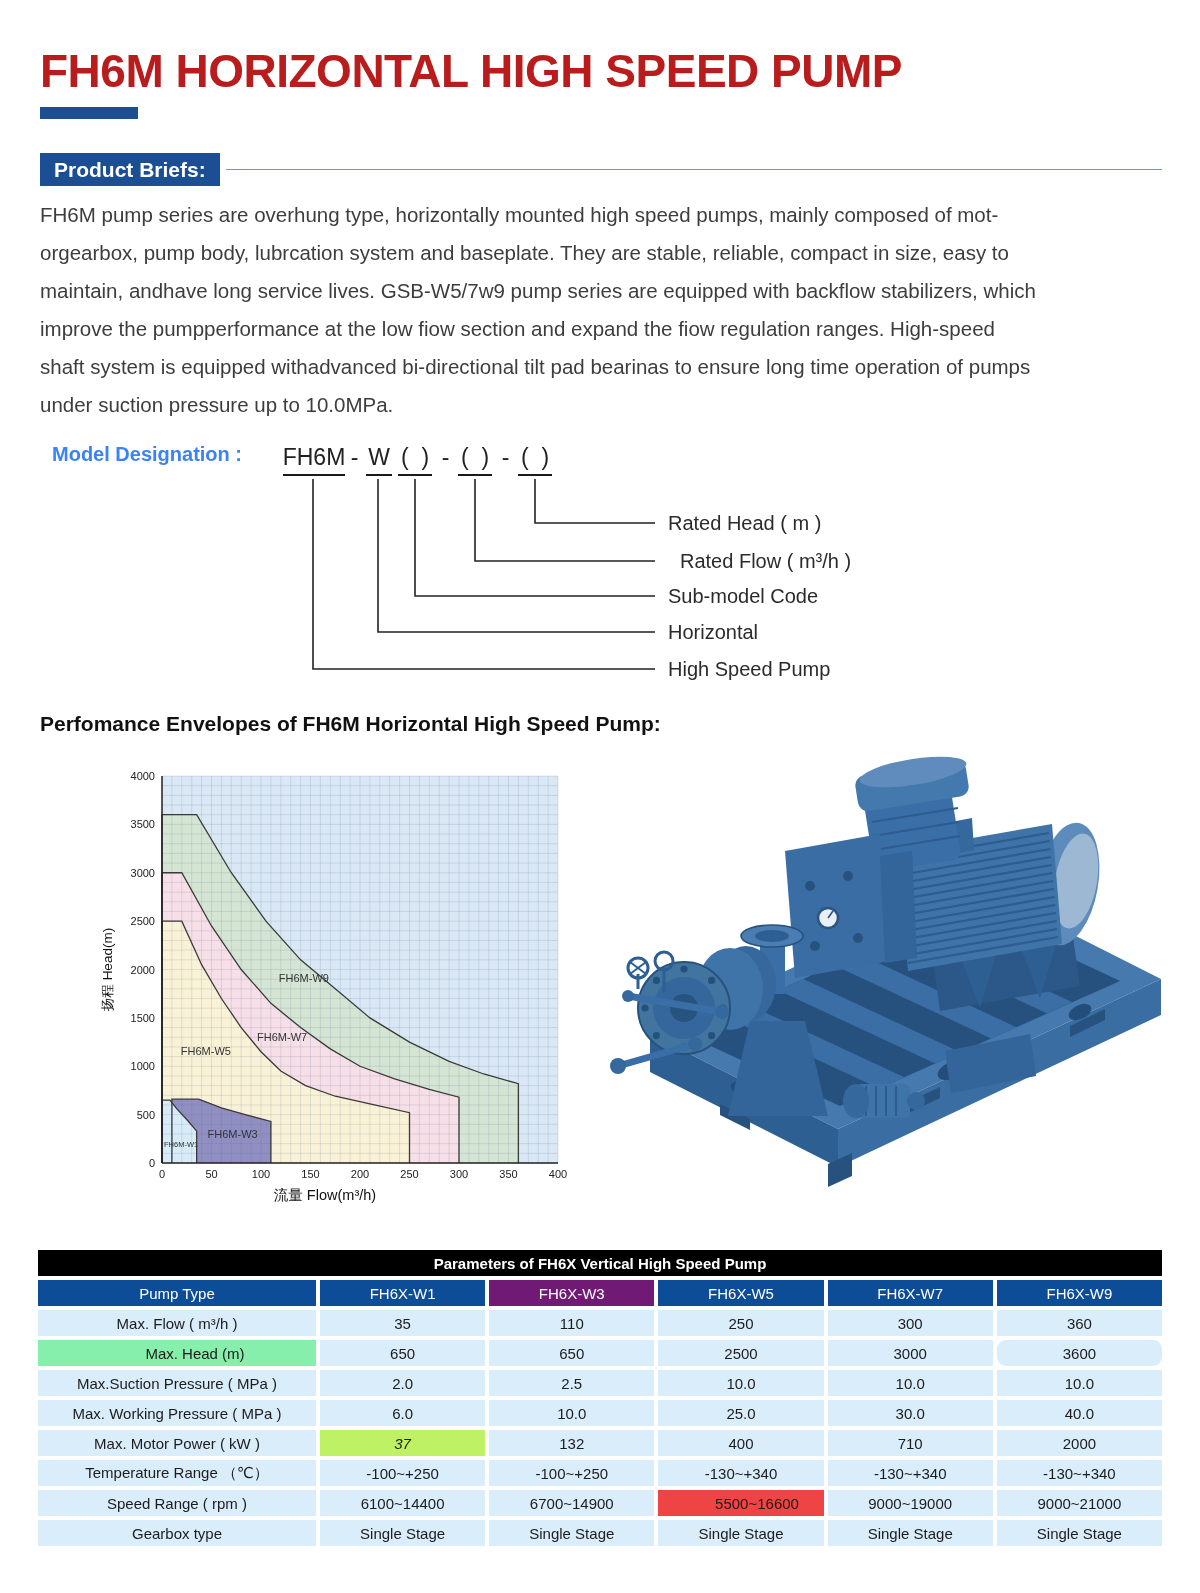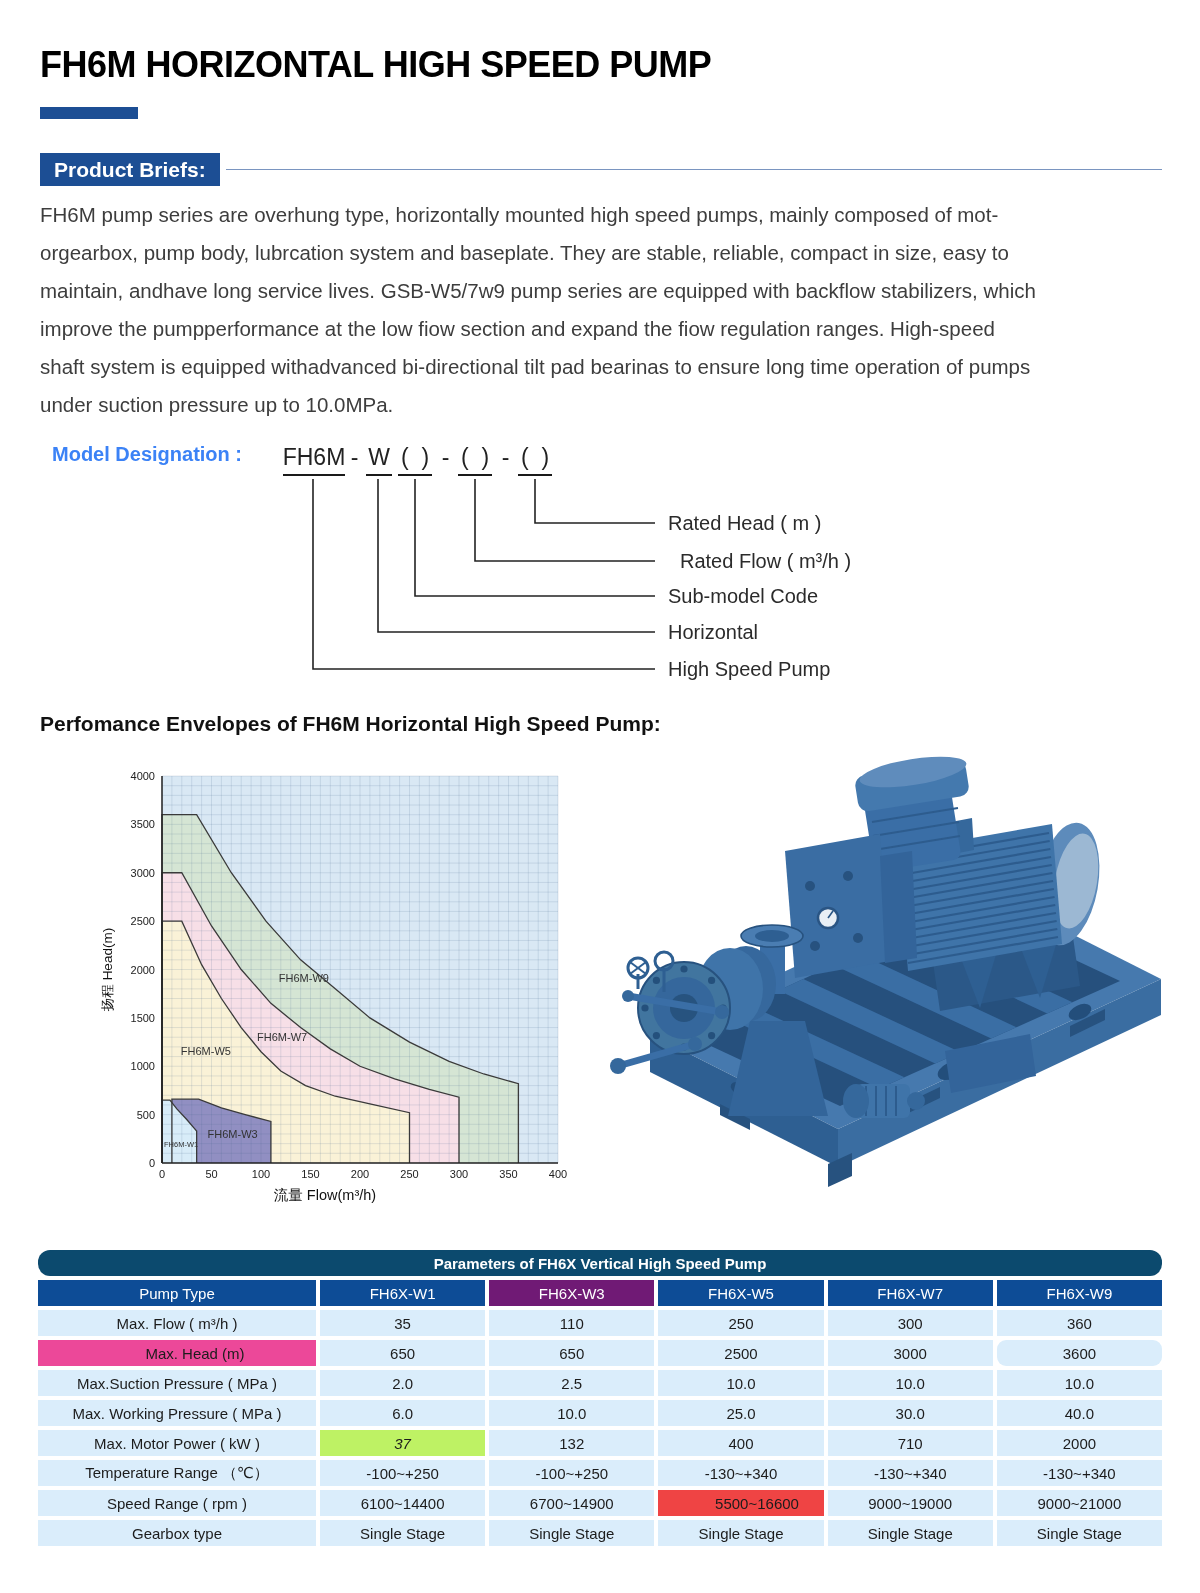--- a/index.html
+++ b/index.html
@@ -1,22 +1,22 @@
 <!DOCTYPE html>
 <html><head>
 <meta charset="utf-8">
 <style>
   html,body{margin:0;padding:0;background:#ffffff;}
   body{font-family:"Liberation Sans","DejaVu Sans",sans-serif;color:#1a1a1a;}
   #page{position:relative;width:1200px;height:1593px;background:#fff;overflow:hidden;}
   .abs{position:absolute;}
 
   
-  #page-title{left:40px;top:44px;width:1120px;font-size:36px;font-weight:800;
-    letter-spacing:-0.5px;color:#000000;}
+  #page-title{left:40px;top:44px;width:1120px;font-size:46px;font-weight:800;
+    letter-spacing:-0.5px;color:#b91c1c;}
   #title-bar{left:40px;top:107px;width:98px;height:12px;background:#1c4e94;}
 
   
   #briefs-box{left:40px;top:153px;height:33px;padding:0 14px;background:#1c4e94;
     color:#fff;font-size:21px;font-weight:700;display:flex;align-items:center;}
   #briefs-rule{left:226px;top:169px;width:936px;height:0;border-top:1px solid #7a95c0;}
   #briefs-text{left:40px;top:196px;width:1125px;font-size:20.5px;line-height:38px;
     color:#3d3d3d;white-space:pre-line;}
 
   
@@ -339,35 +339,35 @@
         <line x1="286" y1="330" x2="286" y2="360"></line>
           <line x1="296" y1="330" x2="296" y2="360"></line>
       </g>
       <ellipse cx="256" cy="345" rx="13" ry="17" fill="#35689c"></ellipse>
       <circle cx="316" cy="345" r="9" fill="#35689c"></circle>
       <polygon points="345,295 430,278 436,320 351,337" fill="#33649a"></polygon>
     </g>
   </svg>
 
   <div class="abs" id="param-table">
-    <div id="table-title" style="background: #0c4a6e; border-radius: 12px;">Parameters of FH6X Vertical High Speed Pump</div>
+    <div id="table-title" style="background: #000000;">Parameters of FH6X Vertical High Speed Pump</div>
     <div id="table-grid">
         <div class="t-cell t-head" style="background: rgb(13, 76, 150);">Pump Type</div>
         <div class="t-cell t-head" style="background: rgb(13, 76, 150);">FH6X-W1</div>
         <div class="t-cell t-head" style="background: #701a75;">FH6X-W3</div>
         <div class="t-cell t-head" style="background: rgb(13, 76, 150);">FH6X-W5</div>
         <div class="t-cell t-head" style="background: rgb(13, 76, 150);">FH6X-W7</div>
         <div class="t-cell t-head" style="background: rgb(13, 76, 150);">FH6X-W9</div>
         <div class="t-cell t-data" style="background: rgb(218, 237, 251);">Max. Flow ( m³/h )</div>
         <div class="t-cell t-data" style="background: rgb(218, 237, 251);">35</div>
         <div class="t-cell t-data" style="background: rgb(218, 237, 251);">110</div>
         <div class="t-cell t-data" style="background: rgb(218, 237, 251);">250</div>
         <div class="t-cell t-data" style="background: rgb(218, 237, 251);">300</div>
         <div class="t-cell t-data" style="background: rgb(218, 237, 251);">360</div>
-        <div class="t-cell t-data" style="background: #ec4899; padding-left: 36px;">Max. Head (m)</div>
+        <div class="t-cell t-data" style="background: #86efac; padding-left: 36px;">Max. Head (m)</div>
         <div class="t-cell t-data" style="background: rgb(218, 237, 251);">650</div>
         <div class="t-cell t-data" style="background: rgb(218, 237, 251);">650</div>
         <div class="t-cell t-data" style="background: rgb(218, 237, 251);">2500</div>
         <div class="t-cell t-data" style="background: rgb(218, 237, 251);">3000</div>
         <div class="t-cell t-data" style="background: rgb(218, 237, 251); border-radius: 9px;">3600</div>
         <div class="t-cell t-data" style="background: rgb(218, 237, 251);">Max.Suction Pressure ( MPa )</div>
         <div class="t-cell t-data" style="background: rgb(218, 237, 251);">2.0</div>
         <div class="t-cell t-data" style="background: rgb(218, 237, 251);">2.5</div>
         <div class="t-cell t-data" style="background: rgb(218, 237, 251);">10.0</div>
         <div class="t-cell t-data" style="background: rgb(218, 237, 251);">10.0</div>

